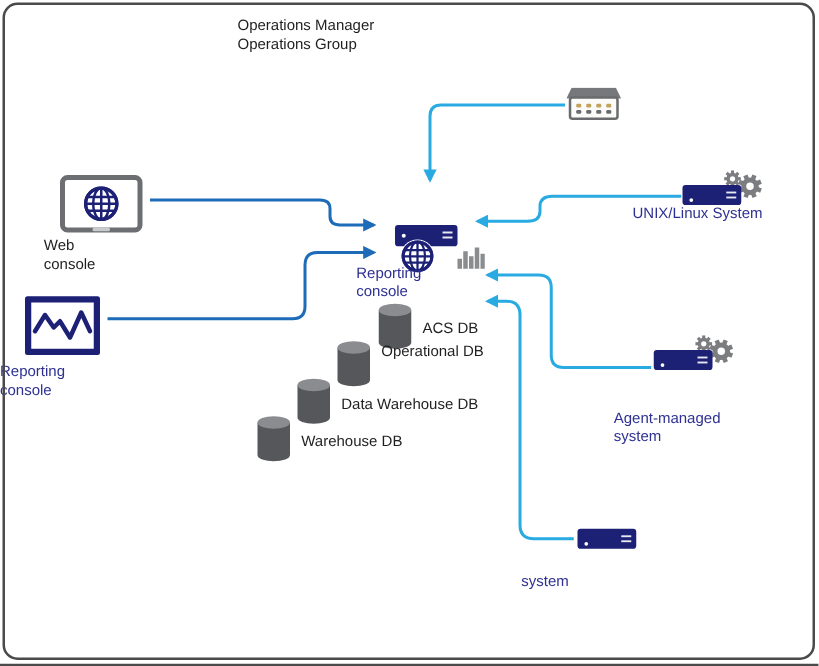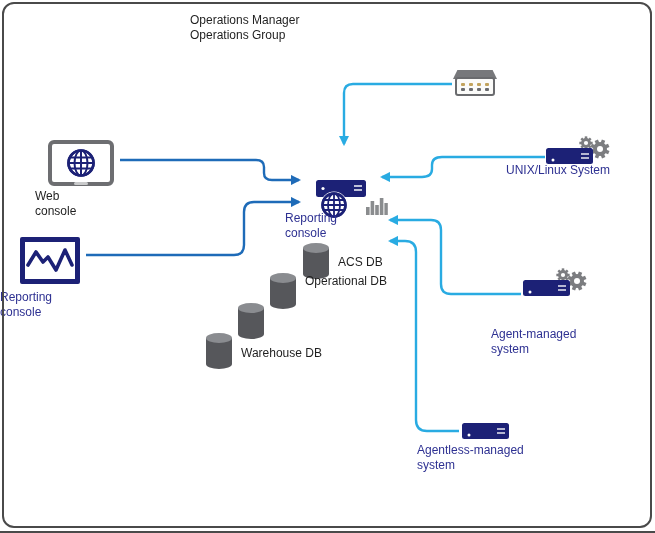--- a/index.html
+++ b/index.html
@@ -271,21 +271,21 @@
 
   <svg class="abs" style="left:461px; top:421px;" width="50" height="20" viewBox="0 0 50 20">
     <rect x="1" y="2" width="47" height="16" rx="2.5" fill="#1C2176"></rect>
     <circle cx="8" cy="14" r="1.5" fill="#ffffff"></circle>
     <g stroke="#ffffff" stroke-width="1.5" opacity="0.9">
       <line x1="36" y1="8" x2="44" y2="8"></line>
       <line x1="36" y1="12" x2="44" y2="12"></line>
     </g>
   </svg>
   <div class="lbl blue" style="left:417px; top:443px; width:140px;">
-    <span>Agentless-managed</span><br>
+    <br>
     <span>system</span>
   </div>
 
   <svg class="abs" style="left:300px; top:241px;" width="32" height="40" viewBox="0 0 32 40">
     <path d="M3 7 L3 33 A13 5 0 0 0 29 33 L29 7 Z" fill="#56575B"></path>
     <ellipse cx="16" cy="7" rx="13" ry="5" fill="#8A8C90"></ellipse>
   </svg>
   <div class="lbl left" style="left:338px; top:255px;">
     <span>ACS DB</span>
   </div>
@@ -295,20 +295,23 @@
     <ellipse cx="16" cy="7" rx="13" ry="5" fill="#8A8C90"></ellipse>
   </svg>
   <div class="lbl left" style="left:305px; top:274px;">
     <span>Operational DB</span>
   </div>
 
   <svg class="abs" style="left:235px; top:301px;" width="32" height="40" viewBox="0 0 32 40">
     <path d="M3 7 L3 33 A13 5 0 0 0 29 33 L29 7 Z" fill="#56575B"></path>
     <ellipse cx="16" cy="7" rx="13" ry="5" fill="#8A8C90"></ellipse>
   </svg>
+  <div class="lbl left" style="left:273px; top:316px;">
+    <span>Data Warehouse DB</span>
+  </div>
 
   <svg class="abs" style="left:203px; top:331px;" width="32" height="40" viewBox="0 0 32 40">
     <path d="M3 7 L3 33 A13 5 0 0 0 29 33 L29 7 Z" fill="#56575B"></path>
     <ellipse cx="16" cy="7" rx="13" ry="5" fill="#8A8C90"></ellipse>
   </svg>
   <div class="lbl left" style="left:241px; top:346px;">
     <span>Warehouse DB</span>
   </div>
 
   <div class="frame"></div>

